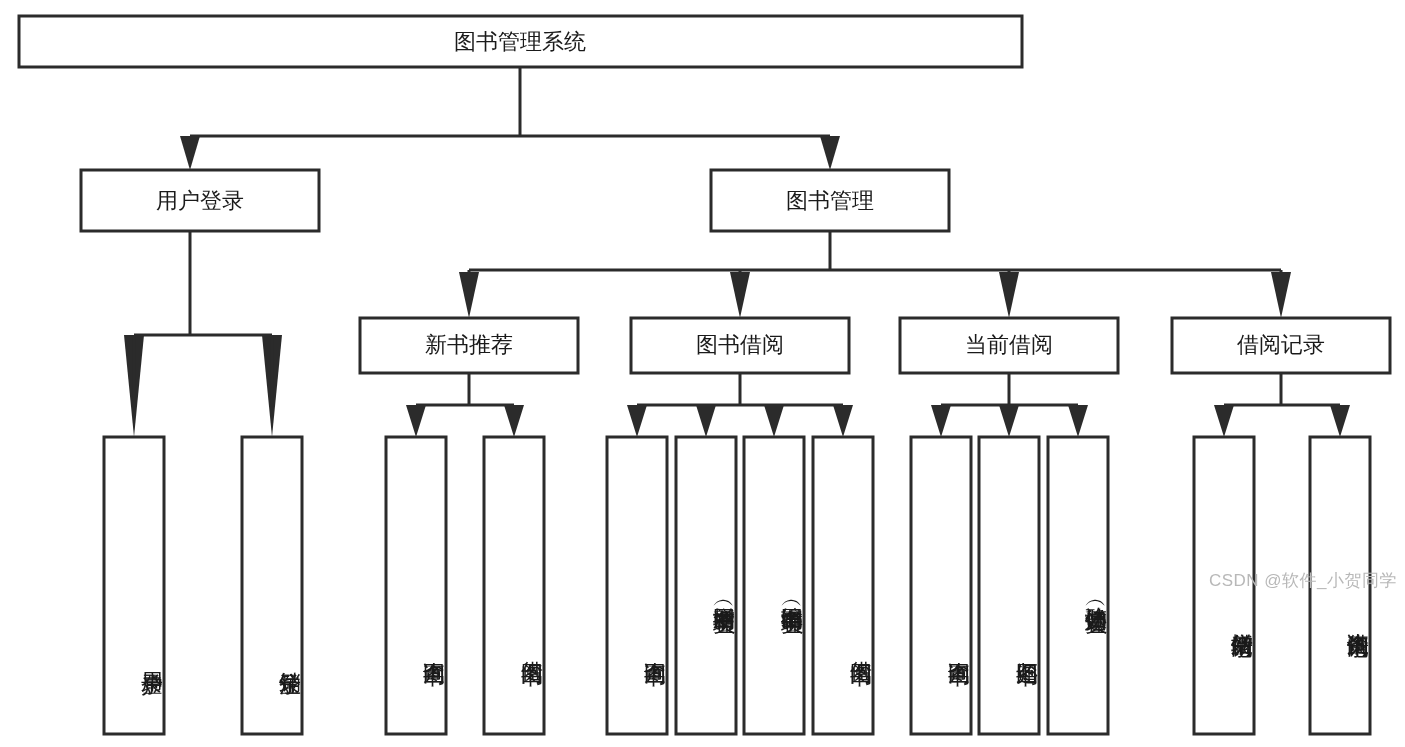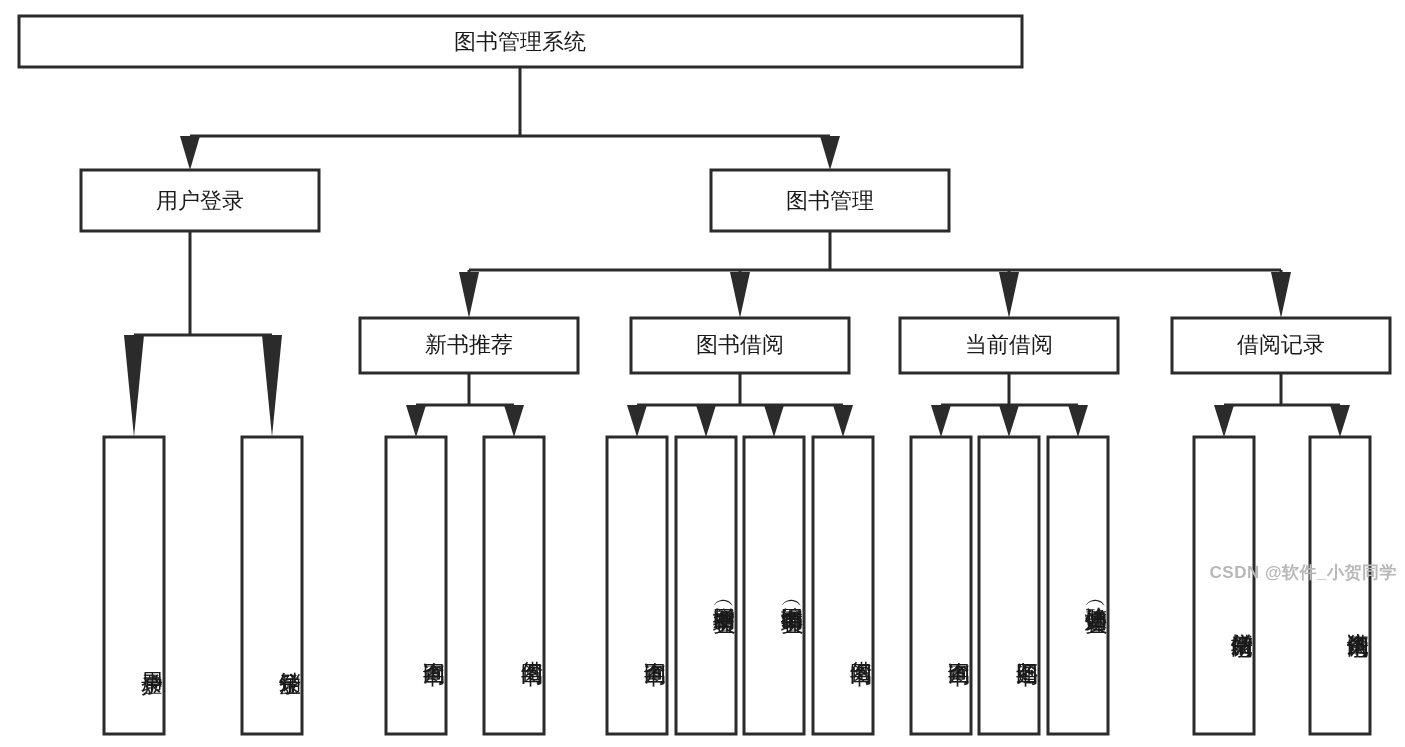--- a/index.html
+++ b/index.html
@@ -59,27 +59,26 @@
     letter-spacing: 1px;
     display: flex;
     align-items: flex-start;
     justify-content: center;
     white-space: nowrap;
     pointer-events: none;
   }
   .watermark {
     position: absolute;
     right: 8px;
-    bottom: 20px;
+    bottom: 12px;
     font-family: "Liberation Sans", "DejaVu Sans", sans-serif;
     font-size: 17px;
     color: #b8b8b8;
     letter-spacing: 0.5px;
     white-space: nowrap;
-    font-weight: bold;
   }
 </style>
 </head>
 <body>
 
 <div id="diagram-root">
 
   <svg class="tree-canvas" viewBox="0 0 1405 747" xmlns="http://www.w3.org/2000/svg">
 
     <g>

